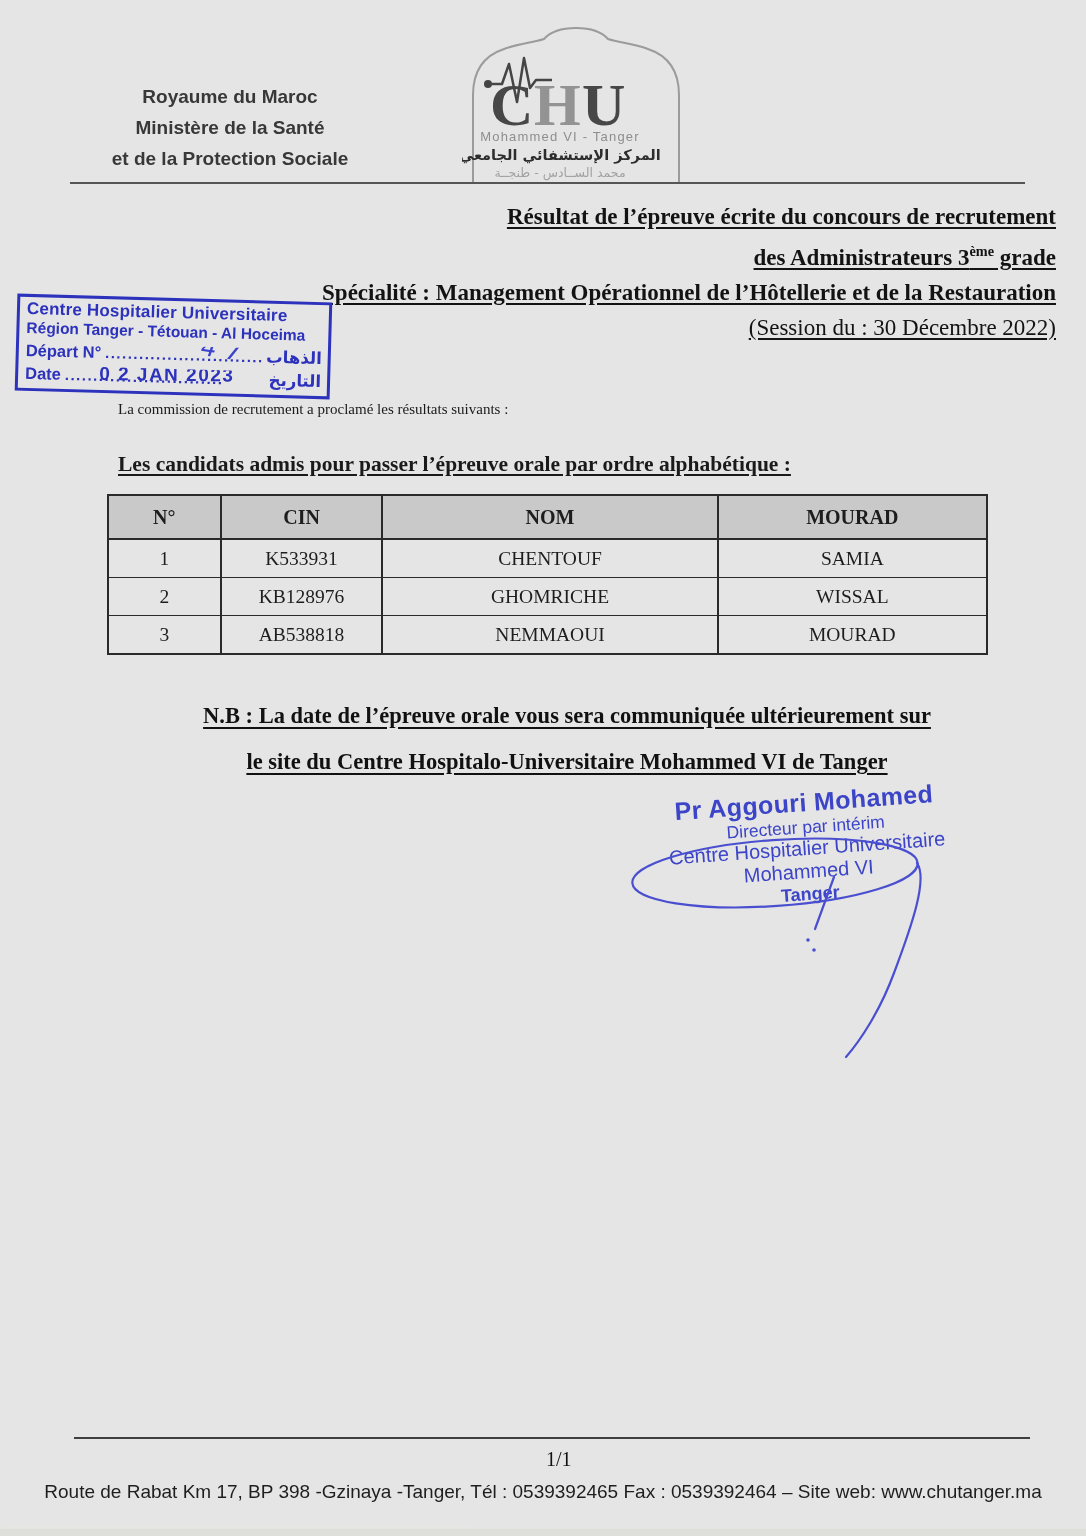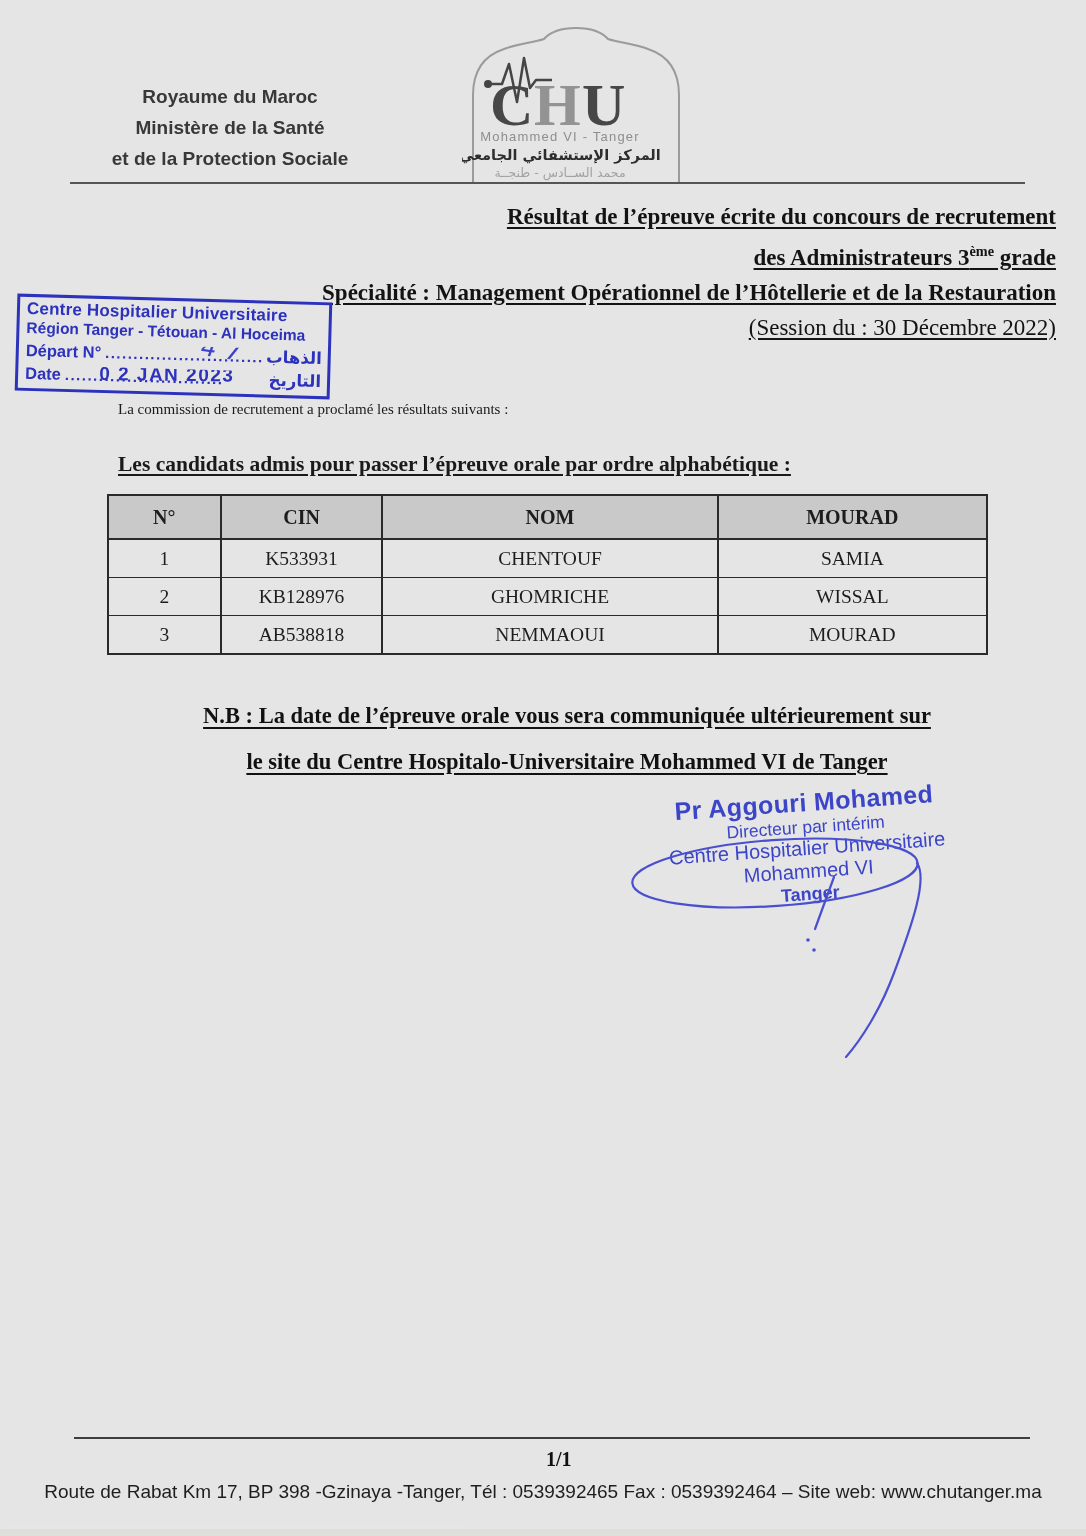--- a/index.html
+++ b/index.html
@@ -67,21 +67,21 @@
   .sig-title{font-size:17.5px;}
   .sig-org1{font-size:20px;}
   .sig-org2{font-size:20px;}
   .sig-city{font-size:18px;font-weight:700;}
   .sig-svg{position:absolute;left:612px;top:795px;width:380px;height:290px;pointer-events:none;}
 
   
   .rule-bottom{position:absolute;left:74px;top:1437px;width:956px;border-top:2px solid #3e3e3e;}
   .footer-ar{position:absolute;left:0;top:1447px;width:1086px;text-align:center;direction:rtl;
              font-family:"DejaVu Sans",sans-serif;font-size:17px;color:#222;}
-  .footer-page{position:absolute;left:546px;top:1448px;font-weight:700;font-size:20px;color:#111;}
+  .footer-page{position:absolute;left:546px;top:1448px;font-weight:400;font-size:20px;color:#111;}
   .footer-fr{position:absolute;left:0;top:1481px;width:1086px;text-align:center;
              font-family:"Liberation Sans",sans-serif;font-size:19px;color:#1e1e1e;}
   .scan-strip{position:absolute;left:0;top:1529px;width:1086px;height:7px;background:#dededa;}
   .scan-strip2{position:absolute;left:8px;top:1525px;width:462px;height:3px;background:#e6e6e2;
                border-radius:2px;}
 </style>
 </head>
 <body>
 
 <div class="page">

